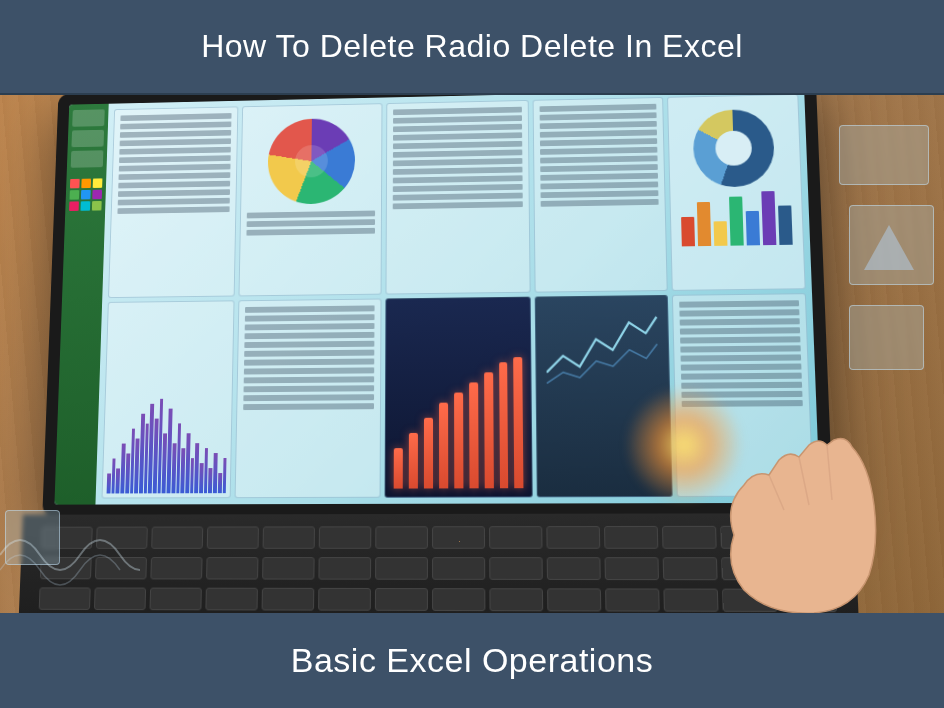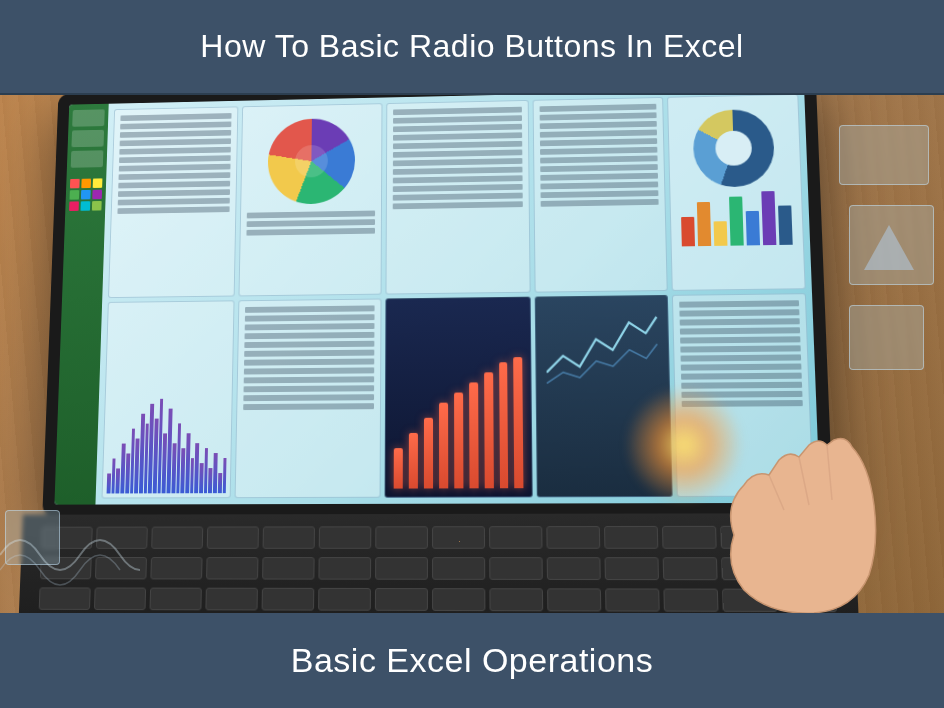--- a/index.html
+++ b/index.html
@@ -263,21 +263,21 @@
       bottom: 30px;
       width: 140px;
       height: 80px;
       opacity: 0.5;
     }
   </style>
 </head>
 <body>
 
 <div class="banner top-banner">
-  <span>How To Basic Radio Buttons In Excel</span>
+  <span>How To Delete Radio Delete In Excel</span>
 </div>
 
 <div class="hero-area">
   <div class="wood-grain"></div>
 
   <div class="laptop">
     <div class="screen-bezel">
       <div class="screen">
         <div class="sidebar">
           <div class="sidebar-item"></div>

